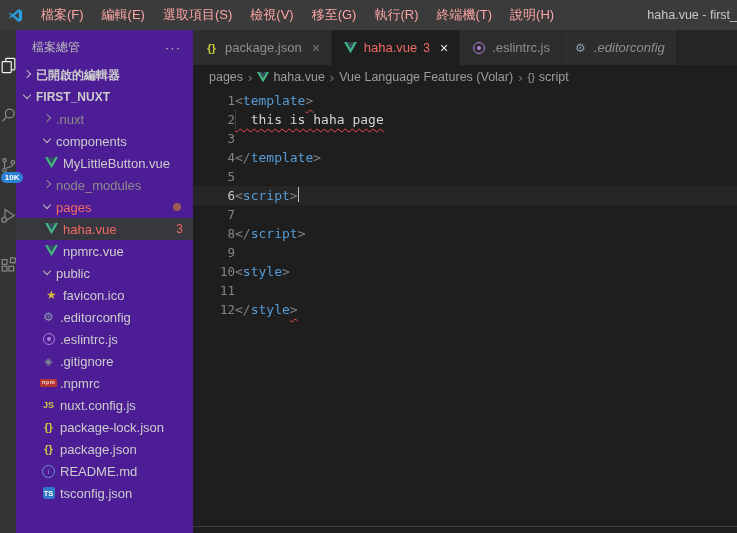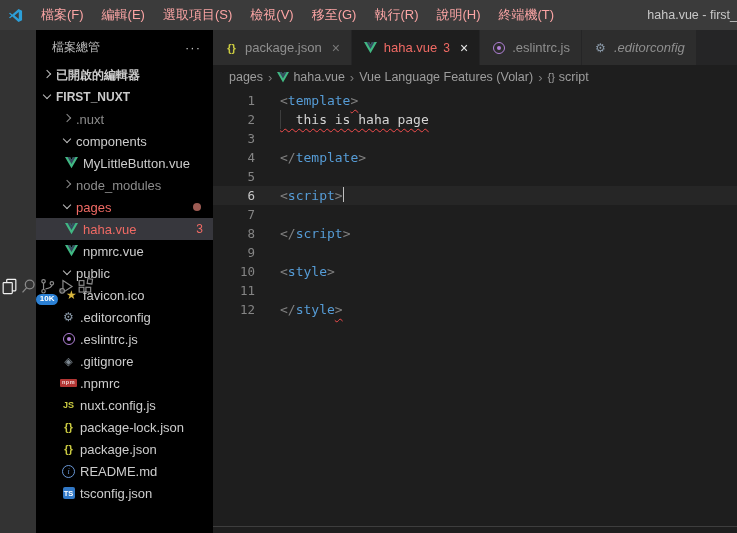--- a/index.html
+++ b/index.html
@@ -6,26 +6,26 @@
   .window{width:737px;height:533px;position:relative;overflow:hidden;background:#1e1e1e;
     font-family:"Liberation Sans",sans-serif;-webkit-font-smoothing:antialiased;}
   
   .titlebar{height:30px;background:#3b3b3b;display:flex;align-items:center;position:relative;}
   .vscode-logo{margin:0 9px 0 8px;display:flex;align-items:center;}
   .menu-item{padding:0 9px;font-size:13px;color:#fca5a5;height:30px;line-height:30px;cursor:default;}
   .win-title{position:absolute;right:0;top:0;height:30px;line-height:30px;font-size:12.5px;color:#c8c8c8;white-space:nowrap;}
   
   .main{display:flex;height:503px;}
   
-  .activitybar{width:36px;background:#333333;display:flex;flex-direction:row;align-items:center;padding-top:10px;flex:none;}
+  .activitybar{width:16px;background:#333333;display:flex;flex-direction:column;align-items:center;padding-top:10px;flex:none;}
   .act-item{width:28px;height:50px;display:flex;align-items:center;justify-content:center;position:relative;}
   .scm-badge{position:absolute;right:-1px;bottom:7px;background:#2b80d4;color:#fff;font-size:8px;font-weight:bold;
     border-radius:8px;padding:1.5px 3.5px;line-height:1;}
   
-  .sidebar{width:177px;background:#000000;color:#cccccc;flex:none;overflow:hidden;}
+  .sidebar{width:177px;background:#4c1d95;color:#cccccc;flex:none;overflow:hidden;}
   .sb-header{height:34px;display:flex;align-items:center;padding:0 8px 0 16px;font-size:12px;color:#bcbcbc;}
   .sb-title{flex:1;}
   .sb-more{color:#c5c5c5;font-size:13px;letter-spacing:1px;cursor:pointer;padding:0 4px;}
   .row{height:22px;display:flex;align-items:center;font-size:13px;cursor:pointer;white-space:nowrap;}
   .row.sel{background:#37373d;}
   .row .lbl{overflow:hidden;text-overflow:ellipsis;}
   .row.bold .lbl{font-weight:bold;font-size:12px;}
   .row.dim .lbl{color:#8c8c8c;}
   .row.err .lbl{color:#f06a64;}
   .pl0{padding-left:4px;} .pl1{padding-left:24px;} .pl2{padding-left:27px;}
@@ -62,21 +62,21 @@
   .breadcrumbs{height:24px;display:flex;align-items:center;padding:0 16px;font-size:12.5px;color:#9d9d9d;gap:5px;flex:none;}
   .crumb{display:flex;align-items:center;gap:4px;cursor:pointer;}
   .crumb-sep{color:#7c7c7c;font-size:13px;}
   .crumb .glyph-braces{color:#9d9d9d;font-weight:normal;font-size:11px;}
   
   .editor{flex:1;font-family:"DejaVu Sans Mono",monospace;font-size:13px;line-height:19px;padding-top:2px;position:relative;}
   .cl{display:flex;height:19px;align-items:center;}
   .cl.cur{background:rgba(255,255,255,0.04);}
   .cl-num{width:42px;text-align:right;color:#858585;font-size:12.5px;flex:none;}
   .cl.cur .cl-num{color:#c6c6c6;}
-  .cl-code{margin-left:25px;white-space:pre;position:relative;}
+  .cl-code{white-space:pre;position:relative;}
   .cl-code.guided::before{content:"";position:absolute;left:0;top:0;bottom:0;width:1px;background:#3d3d3d;}
   .tk-punct{color:#808080;} .tk-tag{color:#569cd6;} .tk-text{color:#d4d4d4;}
   .sq-red{text-decoration:underline wavy #f14c4c 1px;text-underline-offset:3.5px;text-decoration-skip-ink:none;}
   .sq-yellow{text-decoration:underline wavy #d7ba3d 1px;text-underline-offset:3.5px;text-decoration-skip-ink:none;}
   .caret{display:inline-block;width:1.5px;height:15px;background:#c0c0c0;vertical-align:-2px;}
   .editor-rule{position:absolute;left:0;right:0;bottom:6px;height:1px;background:#3e3e3e;}
 </style>
 </head>
 <body>
 
@@ -87,22 +87,22 @@
       <svg width="15" height="15" viewBox="0 0 16 16">
           <path fill="#2c9fd8" d="M11.2 1 4.6 6.9 2.2 5.1 1 5.7 3.5 8 1 10.3l1.2.6 2.4-1.8 6.6 5.9 3.8-1.9V2.9L11.2 1zm.3 3.2v7.6L7 8l4.5-3.8z"></path>
         </svg>
     </span>
     <span class="menu-item">檔案(F)</span>
     <span class="menu-item">編輯(E)</span>
     <span class="menu-item">選取項目(S)</span>
     <span class="menu-item">檢視(V)</span>
     <span class="menu-item">移至(G)</span>
     <span class="menu-item">執行(R)</span>
+    <span class="menu-item">終端機(T)</span>
     <span class="menu-item">說明(H)</span>
-    <span class="menu-item">終端機(T)</span>
     <span class="win-title">haha.vue - first_</span>
   </div>
 
   <div class="main">
 
     <div class="activitybar">
       <div class="act-item">
         <svg width="19" height="19" viewBox="0 0 24 24" fill="none" stroke="#f2f2f2" stroke-width="1.5">
           <rect x="8.5" y="3" width="11.5" height="14.5" rx="1"></rect>
           <rect x="4" y="7" width="11.5" height="14" rx="1" fill="#333333"></rect>

